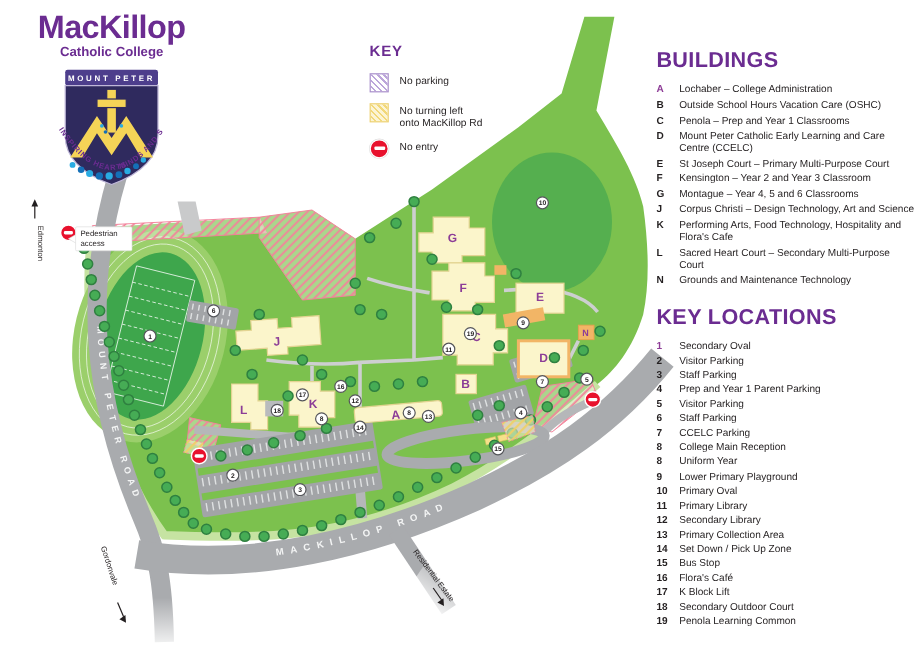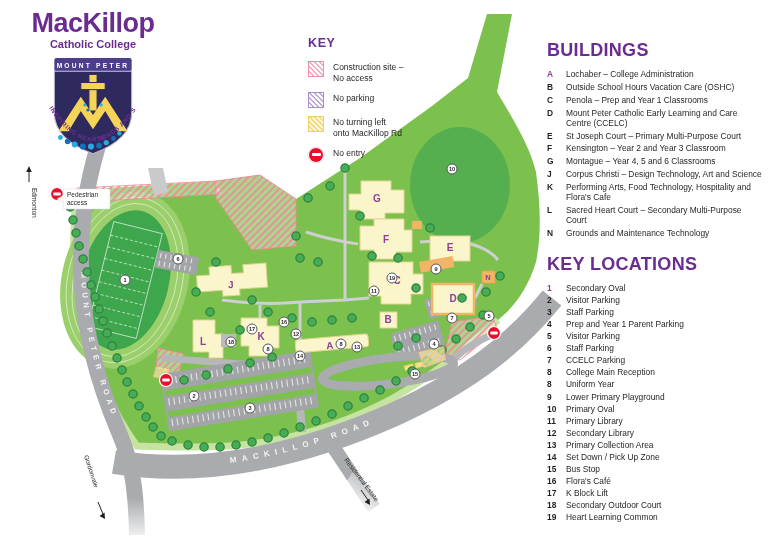--- a/index.html
+++ b/index.html
@@ -331,25 +331,20 @@
           <circle cx="56" cy="52" r="1.5" fill="#29ABE2"></circle>
     </g>
     <text font-size="6.2" font-weight="bold" fill="#6B2C91" letter-spacing=".7"><textPath href="#mottoArc" startOffset="1%">INSPIRING HEARTS</textPath></text>
     <text font-size="6.2" font-weight="bold" fill="#6B2C91" letter-spacing=".7"><textPath href="#mottoArc" startOffset="56%">MINDS AND SPIRITS</textPath></text>
   </svg>
 </div>
 
 <div class="key">
   <div class="key-title">KEY</div>
   <div class="key-item">
-    <div class="swatch sw-construction"></div>
-    <div class="key-label">Construction site –
-No access</div>
-  </div>
-  <div class="key-item">
     <div class="swatch sw-noparking"></div>
     <div class="key-label">No parking</div>
   </div>
   <div class="key-item">
     <div class="swatch sw-noleft"></div>
     <div class="key-label">No turning left
 onto MacKillop Rd</div>
   </div>
   <div class="key-item">
     <div class="swatch sw-noentry"></div>
@@ -478,18 +473,18 @@
     <div class="row">
           <span class="k">17</span>
           <span class="t">K Block Lift</span>
         </div>
     <div class="row">
           <span class="k">18</span>
           <span class="t">Secondary Outdoor Court</span>
         </div>
     <div class="row">
           <span class="k">19</span>
-          <span class="t">Heart Learning Common</span>
+          <span class="t">Penola Learning Common</span>
         </div>
   </div>
 </div>
 
 </div>
 
 </body></html>

